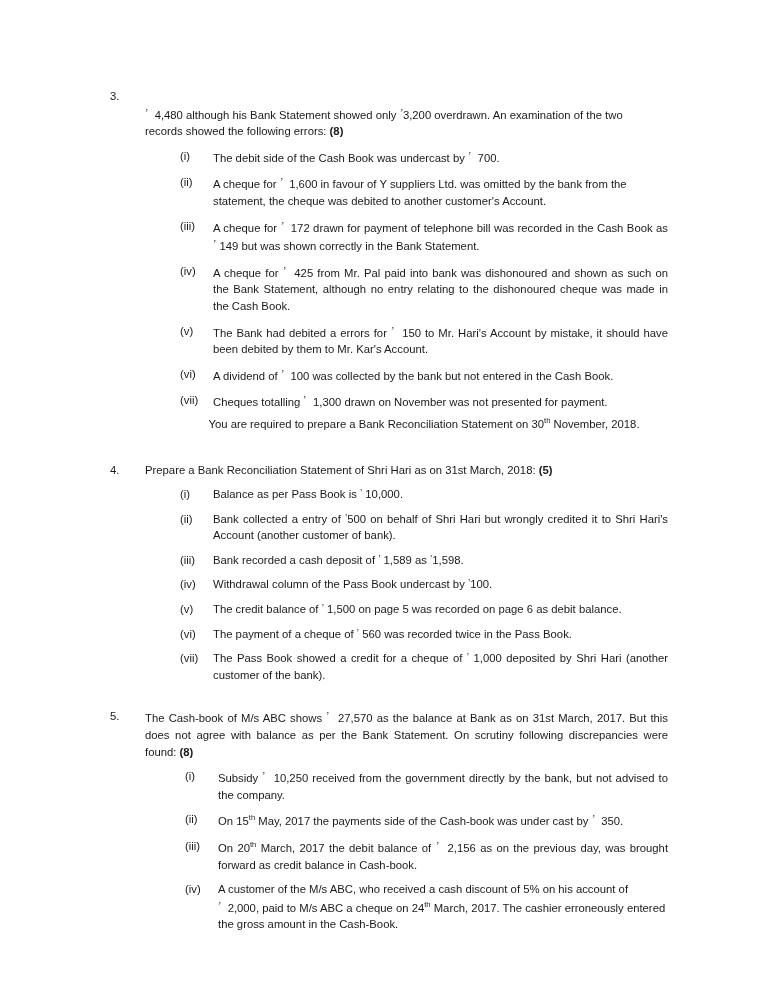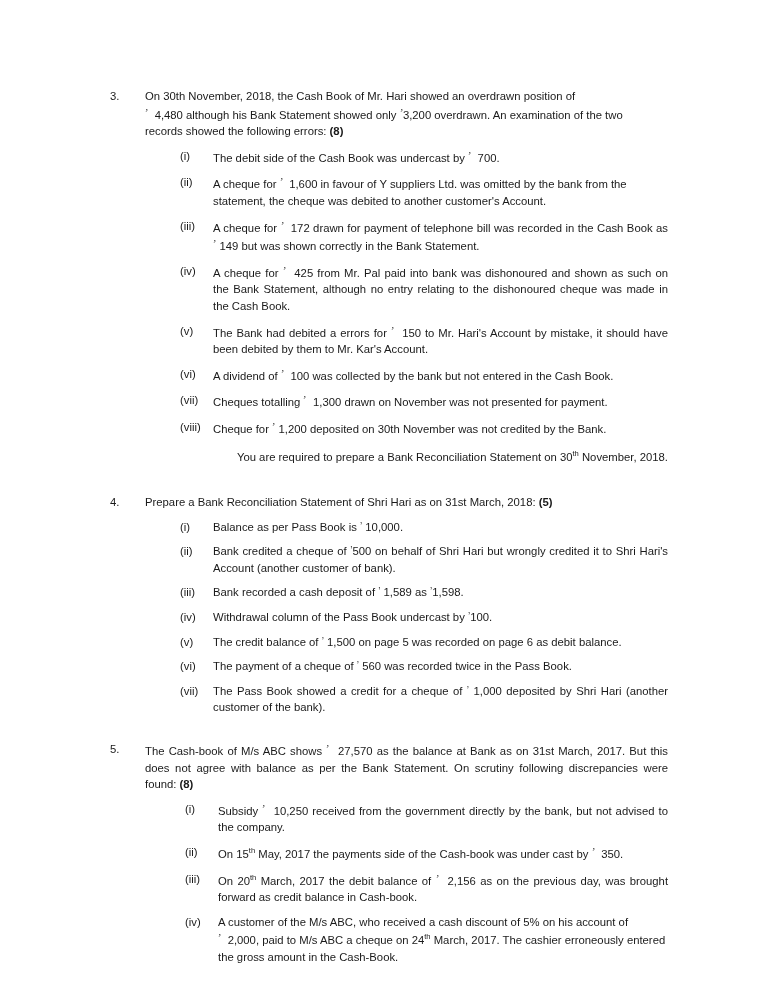--- a/index.html
+++ b/index.html
@@ -86,23 +86,23 @@
     line-height: 16.6px;
   }
 
   
   .indent-a { margin-left: 35px; }   
   .indent-b { margin-left: 40px; }   
 
   .closing {
     font-size: 11.3px;
     line-height: 16.6px;
-    margin-top: 11px;
+    margin-top: 5px;
     margin-left: 35px;
-    text-align: right;
+    text-align: center;
   }
 
   .marks { font-weight: bold; }
 
   
   .rs {
     display: inline-block;
     font-family: "Liberation Serif", serif;
     font-size: 10px;
     line-height: 16.6px;
@@ -129,21 +129,21 @@
 </style>
 </head>
 <body>
 
 <div class="page">
   <div class="content">
 
     <div class="question">
       <div class="q-num">3.</div>
       <div class="q-body narrow">
-        <span>On 30th November, 2018, the Cash Book of Mr. Hari showed an overdrawn position of</span><br>
+        <br>
         <span class="rs">’</span>&nbsp;&nbsp;<span>4,480 although his Bank Statement showed only</span>
         <span class="rs">’</span><span>3,200  overdrawn.  An examination of the two</span><br>
         <span>records showed the following errors:</span>
         <span class="marks">(8)</span>
       </div>
 
       <ul class="sublist indent-a">
         <li class="sub-item leftalign">
           <span class="marker">(i)</span>
           <span>The debit side of the Cash Book was undercast by</span>
@@ -174,25 +174,20 @@
         <li class="sub-item leftalign">
           <span class="marker">(vi)</span>
           <span>A dividend of</span>
           <span class="rs">’</span>&nbsp;&nbsp;<span>100 was collected by the bank but not entered in the Cash  Book.</span>
         </li>
         <li class="sub-item leftalign">
           <span class="marker">(vii)</span>
           <span>Cheques totalling</span>
           <span class="rs">’</span>&nbsp;&nbsp;<span>1,300 drawn on November was not presented   for  payment.</span>
         </li>
-        <li class="sub-item leftalign">
-          <span class="marker">(viii)</span>
-          <span>Cheque for</span>
-          <span class="rs">’</span>&nbsp;<span>1,200 deposited on 30th November was not credited by the Bank.</span>
-        </li>
       </ul>
 
       <div class="closing">
         <span>You are required to prepare a Bank Reconciliation Statement on 30</span><sup>th</sup><span> November, 2018.</span>
       </div>
     </div>
 
     <div class="question gap-q4">
       <div class="q-num">4.</div>
       <div class="q-body narrow">
@@ -202,21 +197,21 @@
 
       <ul class="sublist indent-a">
         <li class="sub-item leftalign">
           <span class="marker">(i)</span>
           <span>Balance as per Pass Book is</span>
           <span class="rs-tick">’</span>
           <span>10,000.</span>
         </li>
         <li class="sub-item">
           <span class="marker">(ii)</span>
-          <span>Bank credited a cheque of</span>
+          <span>Bank collected a entry of</span>
           <span class="rs-tick">’</span><span>500 on behalf of Shri Hari but wrongly  credited  it  to Shri Hari's Account (another customer of bank).</span>
         </li>
         <li class="sub-item leftalign">
           <span class="marker">(iii)</span>
           <span>Bank recorded a cash deposit of</span>
           <span class="rs-tick">’</span>
           <span>1,589 as</span>
           <span class="rs-tick">’</span><span>1,598.</span>
         </li>
         <li class="sub-item leftalign">

